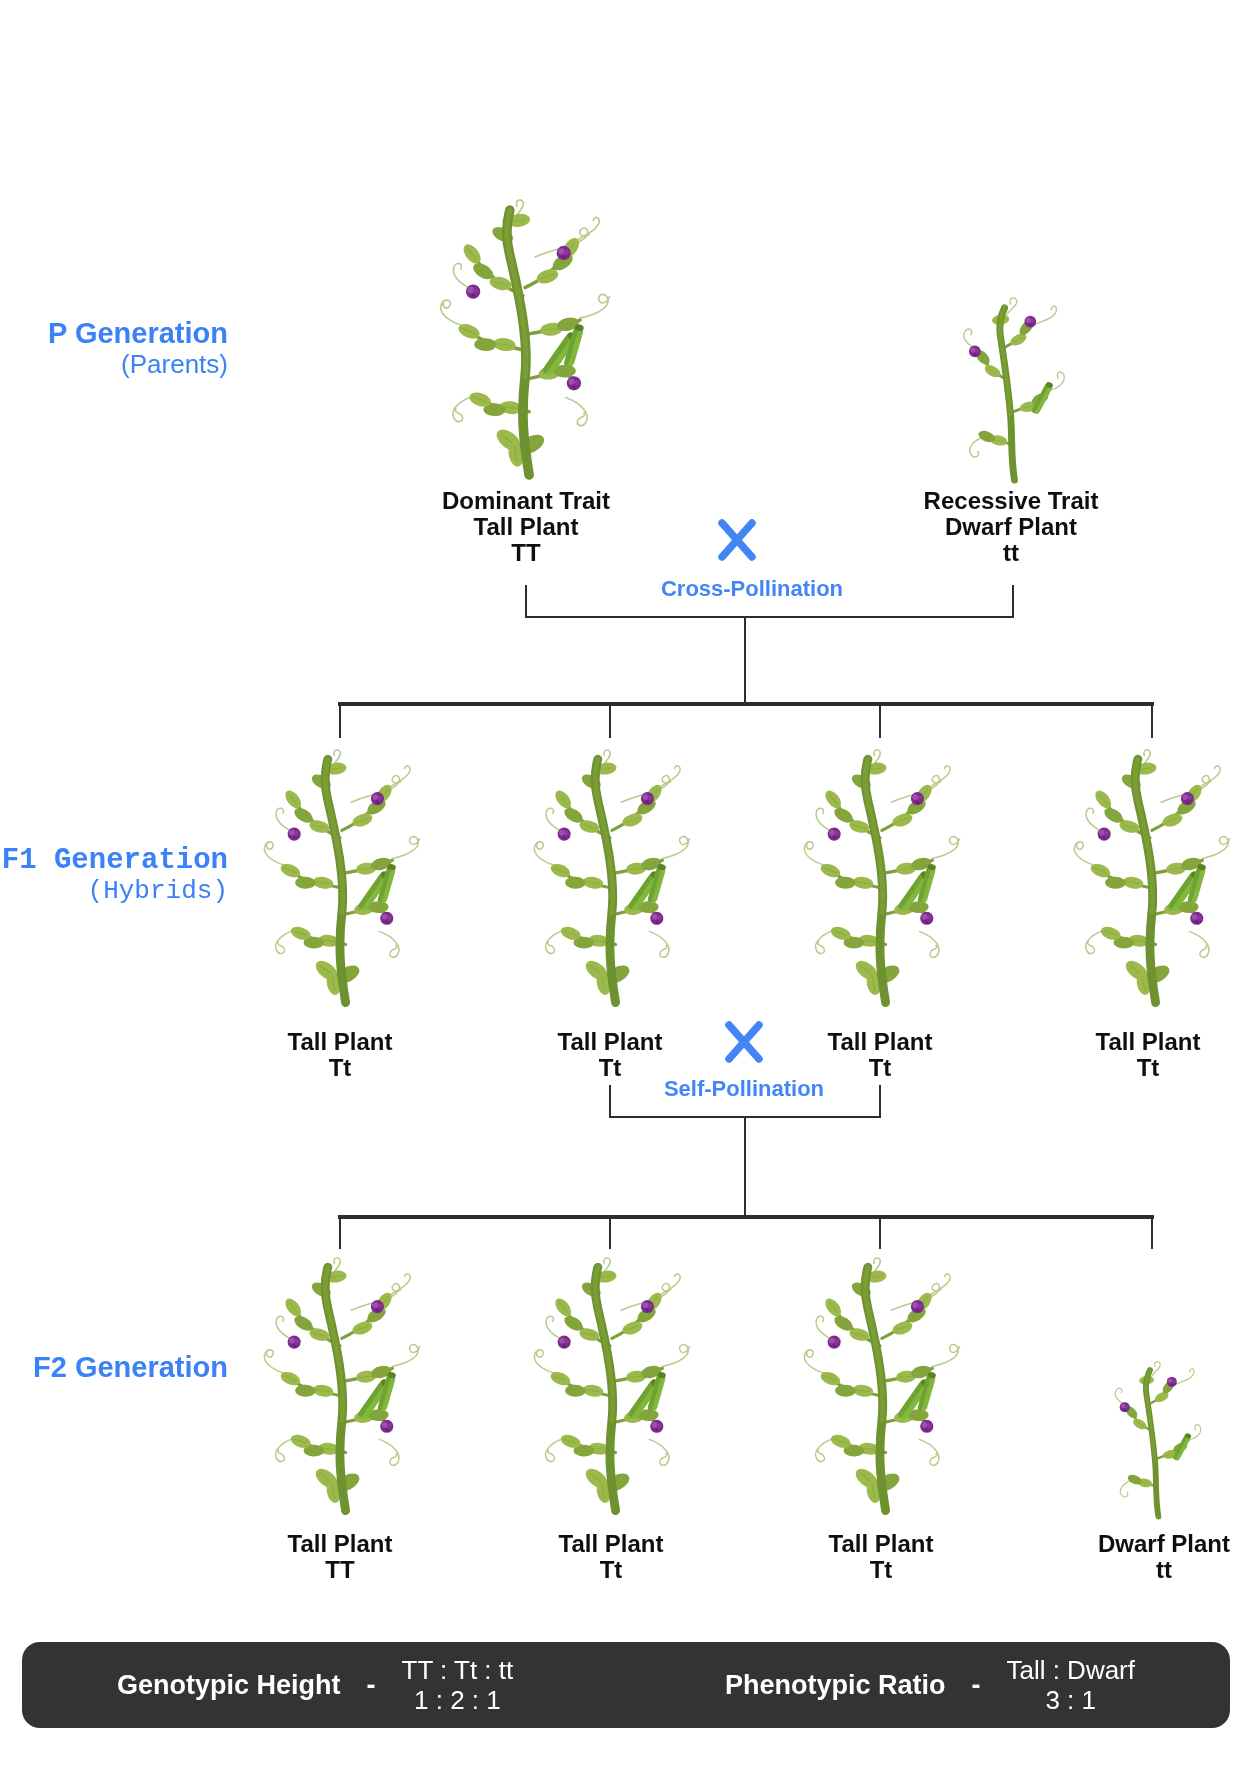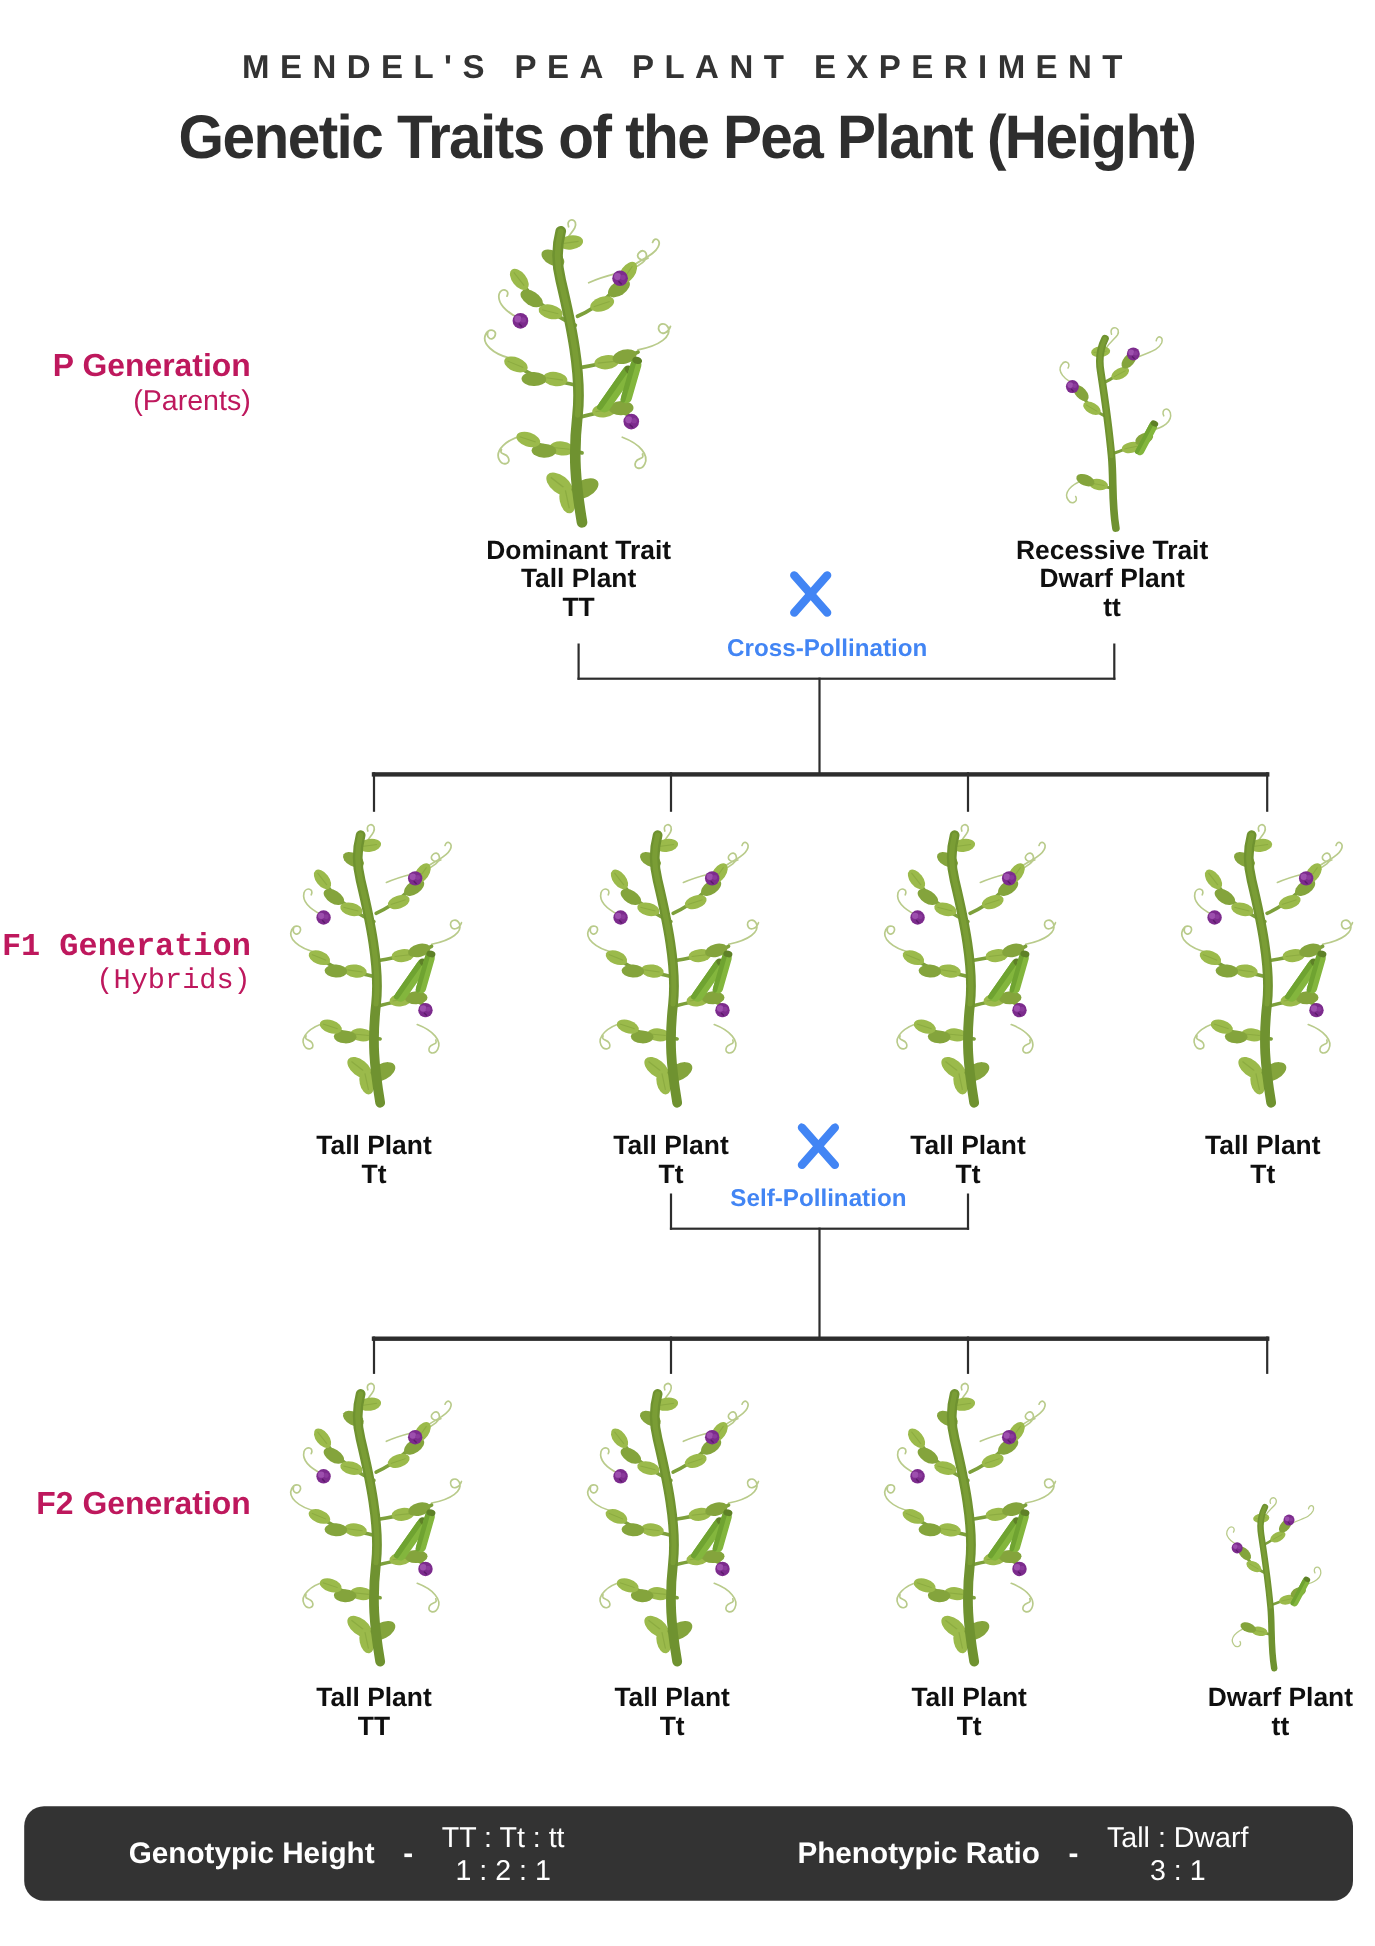--- a/index.html
+++ b/index.html
@@ -11,21 +11,21 @@
   .kicker{
     position:absolute;top:45px;left:0;width:100%;text-align:center;
     font-size:30px;font-weight:800;letter-spacing:9.5px;color:#333333;white-space:nowrap;
   }
   .title-row{position:absolute;top:92px;left:0;width:100%;text-align:center;white-space:nowrap;}
   .page-title{
     display:inline-block;font-size:56px;font-weight:800;color:#2e2e2e;
     letter-spacing:-1.5px;transform:scaleX(0.95);transform-origin:50% 50%;
   }
   
-  .gen-label{position:absolute;left:0;width:228px;text-align:right;color:#be185d;line-height:31px;}
+  .gen-label{position:absolute;left:0;width:228px;text-align:right;color:#3b82f6;line-height:31px;}
   .gen-label .main{font-size:29px;font-weight:800;white-space:nowrap;}
   .gen-label .sub{font-size:26px;font-weight:400;white-space:nowrap;}
   
   .plant-label{
     position:absolute;transform:translateX(-50%);text-align:center;
     color:#0f0f0f;font-size:24px;font-weight:600;line-height:26px;white-space:nowrap;
   }
   
   .cross-x{position:absolute;}
   .poll-label{
@@ -153,24 +153,20 @@
 
     <g id="cross-mark" fill="none" stroke="#4285F4" stroke-width="7.5" stroke-linecap="round">
       <path d="M5 5 L35 39"></path>
         <path d="M35 5 L5 39"></path>
     </g>
   </defs>
 </svg>
 
 <div class="canvas">
 
-  <div class="kicker">MENDEL'S PEA PLANT EXPERIMENT</div>
-  <div class="title-row">
-    <span class="page-title">Genetic Traits of the Pea Plant (Height)</span>
-  </div>
 
   <div class="gen-label" style="top:318px;">
     <div class="main">P Generation</div>
     <div class="sub">(Parents)</div>
   </div>
   <div class="gen-label" style="top:845px;font-family:Liberation Mono, monospace;">
     <div class="main">F1 Generation</div>
     <div class="sub">(Hybrids)</div>
   </div>
   <div class="gen-label" style="top:1352px;">

